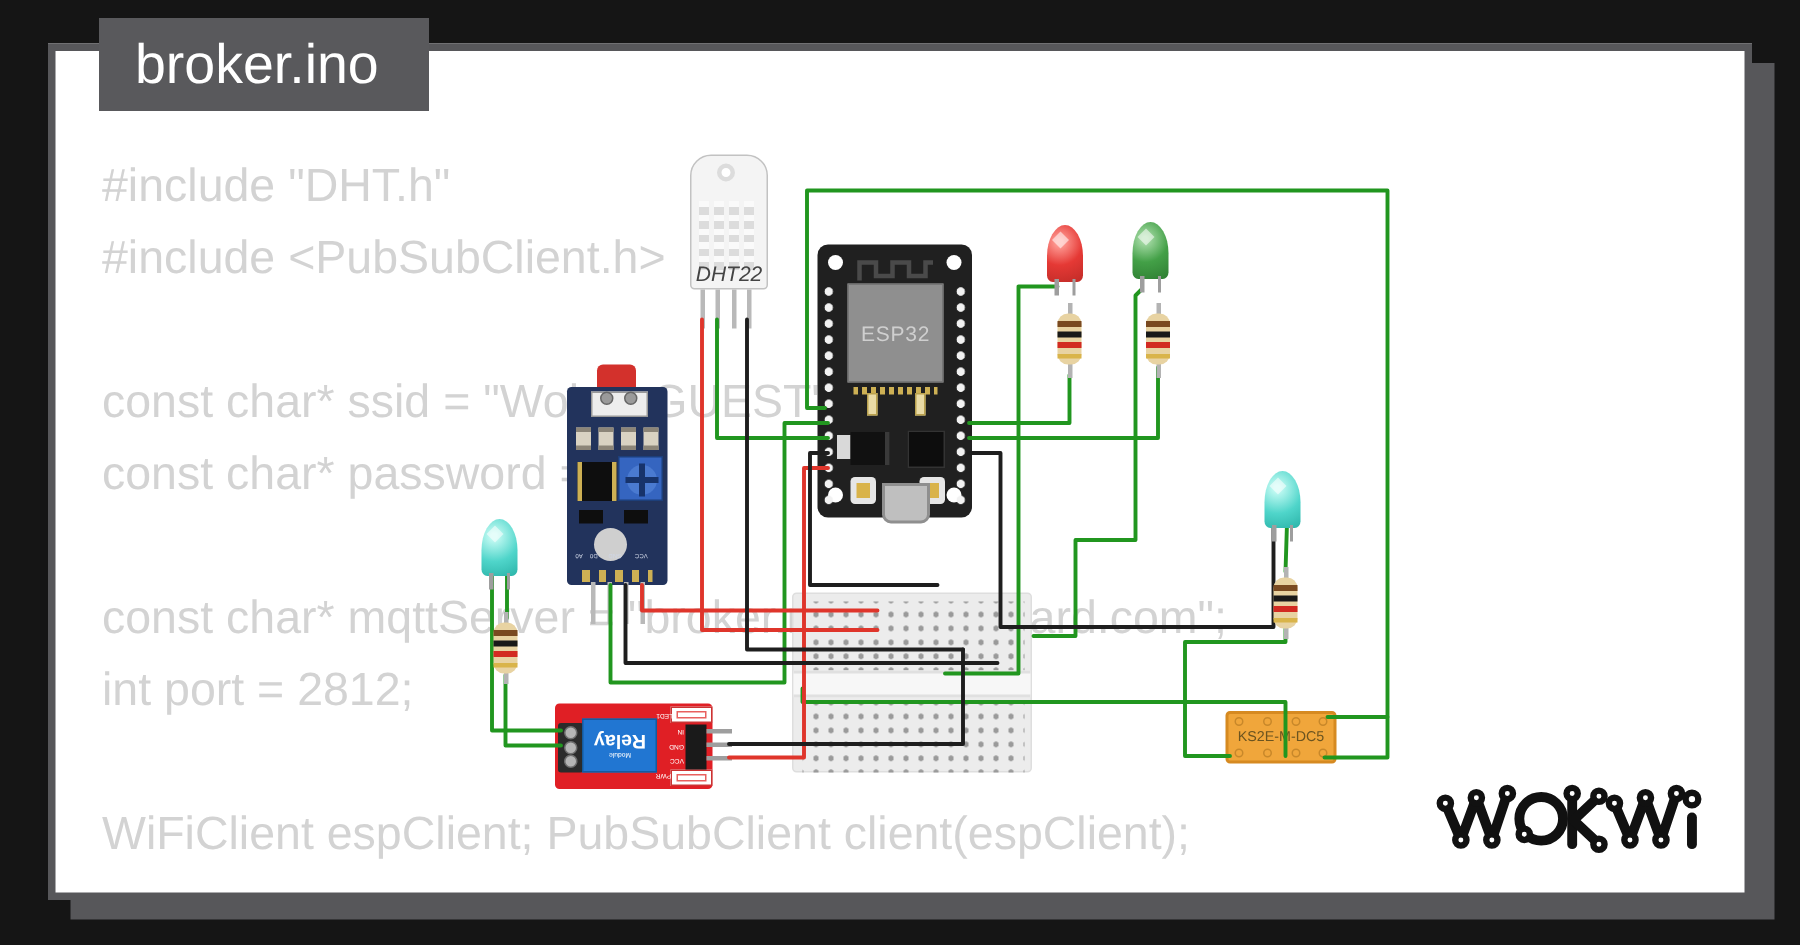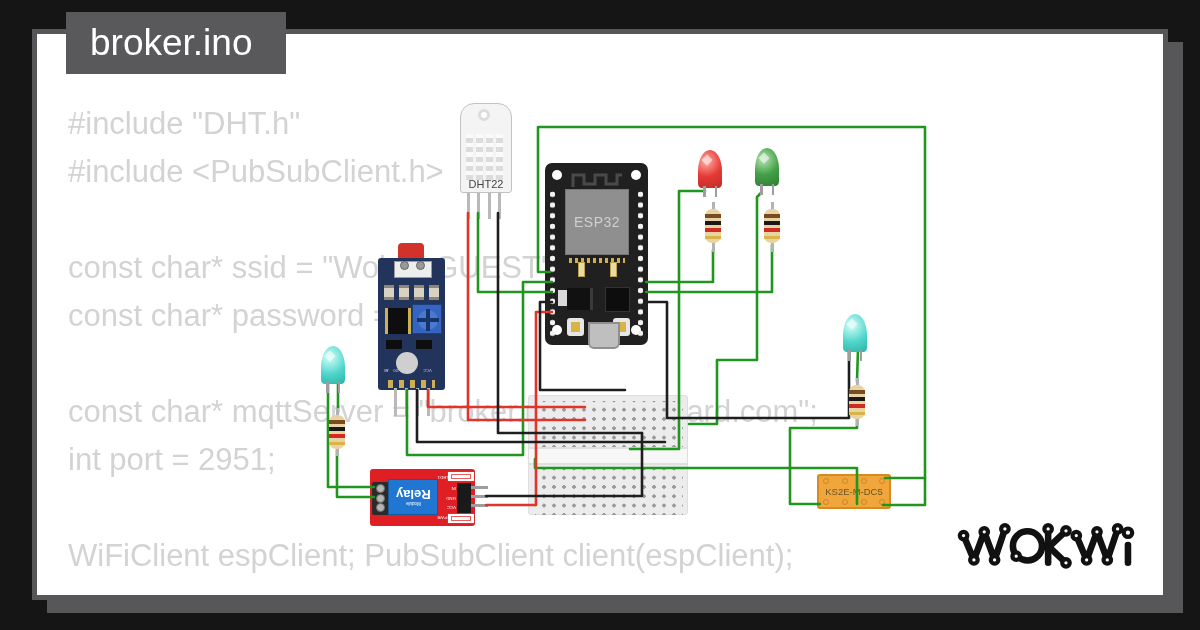--- a/index.html
+++ b/index.html
@@ -21,21 +21,21 @@
   .comp{position:absolute;}
   .z2{z-index:2;} .z4{z-index:4;}
   
   .dht{left:460px;top:103px;width:52px;height:90px;background:#f4f4f4;border:1px solid #c2c2c2;
        border-radius:14px 14px 3px 3px;}
   .dht-hole{position:absolute;left:50%;top:5px;width:12px;height:12px;margin-left:-8px;border:3px solid #dcdcdc;
        border-radius:50%;background:#fff;}
   .dht-grid{position:absolute;left:5px;top:30px;width:40px;height:46px;
        background-image:repeating-linear-gradient(90deg,transparent 0 7px,#f4f4f4 7px 10px),
                         repeating-linear-gradient(0deg,#dcdcdc 0 5px,#fafafa 5px 9.2px);}
-  .dht-label{position:absolute;left:0;right:0;bottom:2px;text-align:center;font-size:11px;color:#444;}
+  .dht-label{position:absolute;left:0;right:0;bottom:2px;text-align:center;font-size:14px;color:#444;font-style:italic;}
   .dht-leg{position:absolute;top:89px;width:3px;height:26px;background:#b9b9b9;}
   
   .esp{left:545px;top:163px;width:103px;height:182px;background:#202020;border-radius:7px;}
   .hole{position:absolute;width:10px;height:10px;border-radius:50%;background:#fff;}
   .esp-ant{position:absolute;left:24px;top:4px;}
   .esp-mod{position:absolute;left:20px;top:26px;width:64px;height:66px;background:#8f8f8f;border:1px solid #777;
        display:flex;align-items:center;justify-content:center;color:#cfcfcf;font-size:14px;letter-spacing:.5px;}
   .esp-goldrow{position:absolute;left:24px;top:95px;width:56px;height:5px;
        background:repeating-linear-gradient(90deg,#cdb054 0 3px,transparent 3px 6px);}
   .esp-pins{position:absolute;width:9px;height:150px;top:26px;
@@ -122,21 +122,21 @@
 
   <div class="panel">
     <div class="code">
       <div>#include "DHT.h"</div>
       <div>#include &lt;PubSubClient.h&gt;</div>
       <div></div>
       <div>const char* ssid = "Wokwi-GUEST";</div>
       <div>const char* password = "";</div>
       <div></div>
       <div>const char* mqttServer = "broker.mqttdashboard.com";</div>
-      <div>int port = 2951;</div>
+      <div>int port = 2812;</div>
       <div></div>
       <div>WiFiClient espClient; PubSubClient client(espClient);</div>
     </div>
 
     <svg class="logo" width="190" height="62" viewBox="0 0 200 66">
       <g stroke="#111" stroke-width="7" fill="none" stroke-linecap="round" stroke-linejoin="round">
         <path d="M8,24 L19,50 L30,20 L41,50 L52,17"></path>
         <circle cx="76" cy="35" r="15.5"></circle>
         <path d="M98,17 L98,53"></path>
         <path d="M117,19 L99,36 L117,53"></path>

